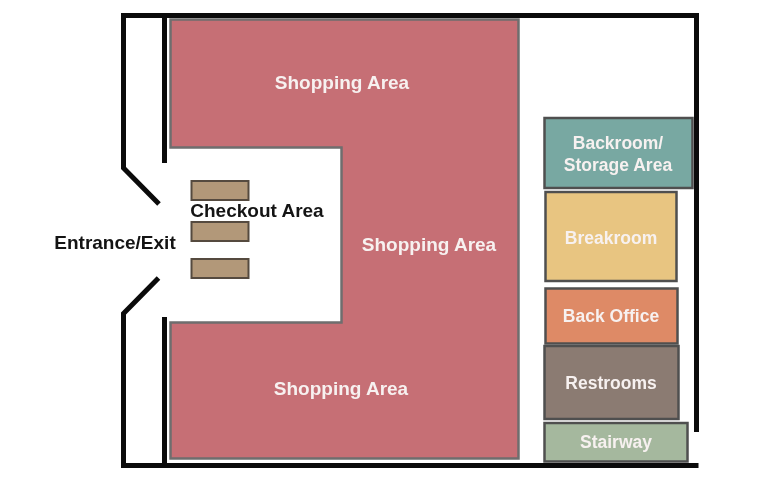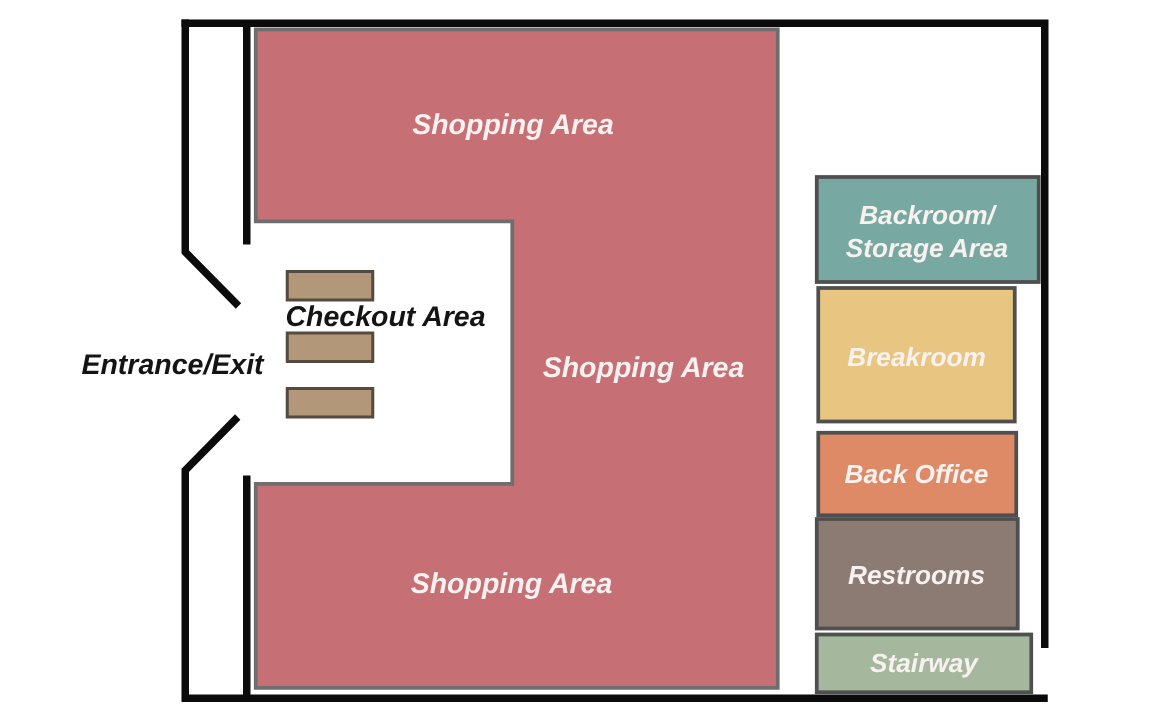--- a/index.html
+++ b/index.html
@@ -9,21 +9,20 @@
   }
   body {
     width: 768px;
     height: 480px;
     font-family: "Liberation Sans", sans-serif;
   }
   #plan {
     position: relative;
     width: 768px;
     height: 417px;
-    font-style: italic;
   }
   svg text {
     font-family: "Liberation Sans", sans-serif;
     font-weight: 700;
   }
   .area-label  { font-size: 19px; }
   .dark-label  { font-size: 19px; }
   .room-label  { font-size: 17.5px; }
 </style>
 </head>

